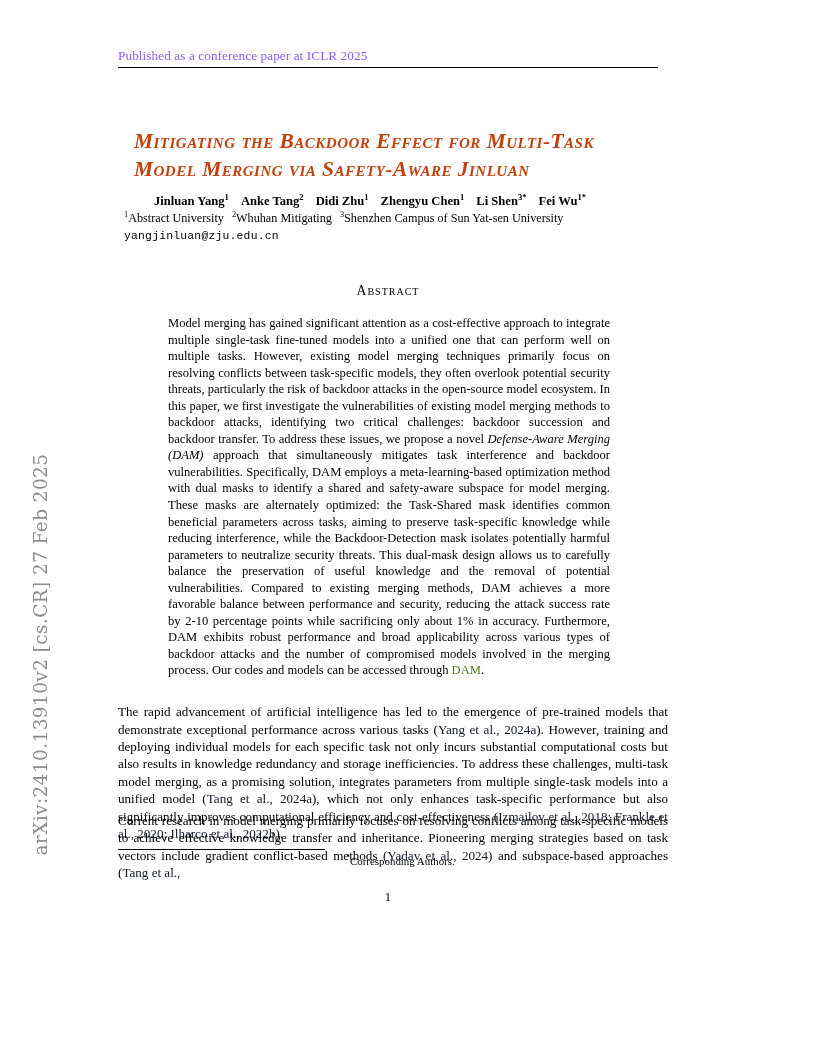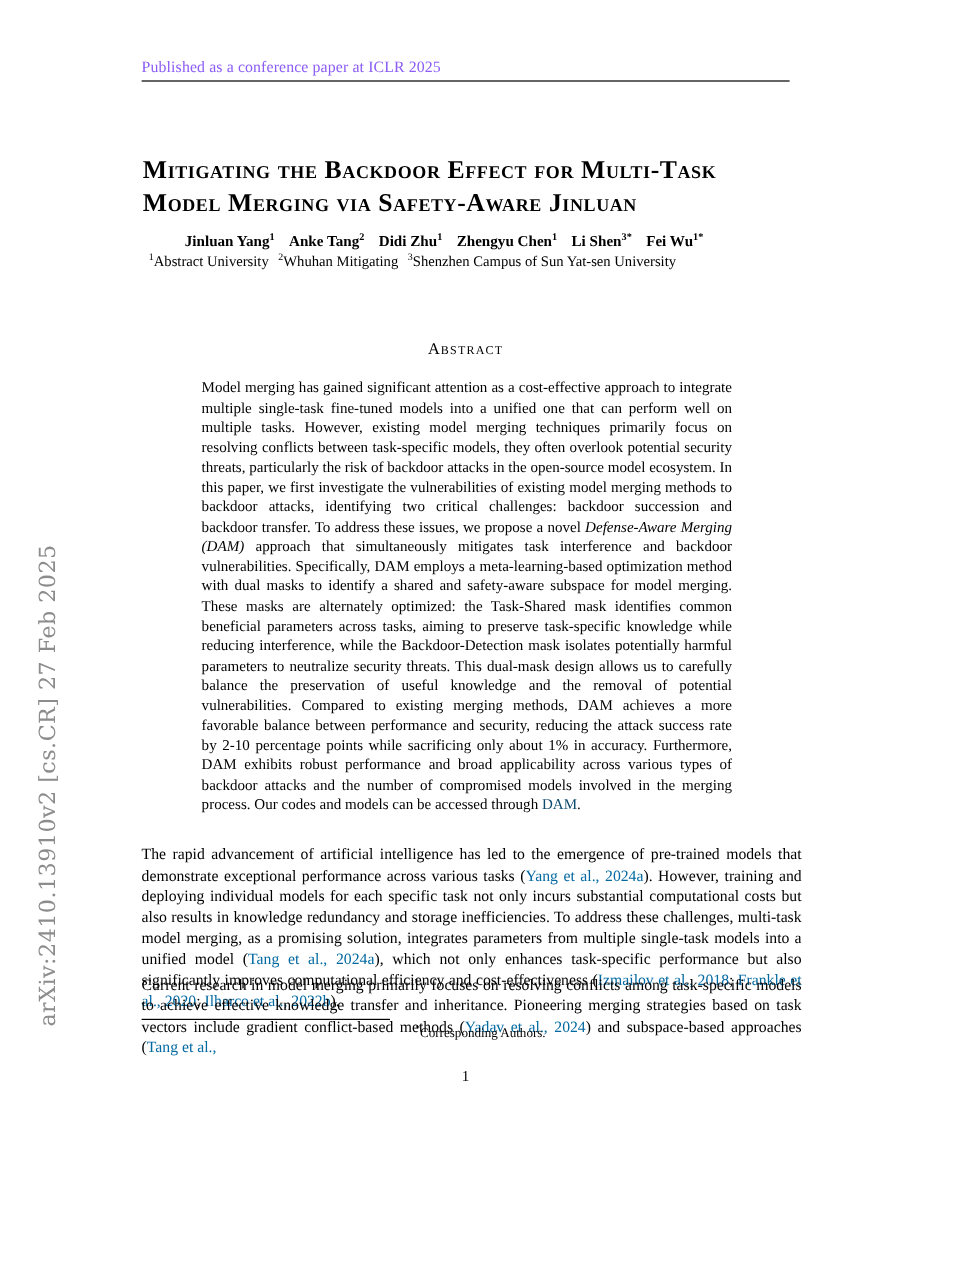--- a/index.html
+++ b/index.html
@@ -63,27 +63,28 @@
   }
   #running-header .rh-rule {
     border-bottom: 1.1px solid #000;
     width: 540px;
   }
 
   
   #paper-title {
     position: absolute;
     top: 113px;
-    left: 1px;
+    left: 16px;
     width: 585px;
     font-size: 21.4px;
     line-height: 28px;
     font-variant: small-caps;
     letter-spacing: 0.5px;
-    color: #000000;
+    color: #c2410c;
+    font-style: italic;
   }
   #paper-title .tline { display: block; white-space: nowrap; }
 
   
   #author-block {
     position: absolute;
     top: 193px;
     left: 10px;
     width: 560px;
   }
@@ -172,25 +173,25 @@
     top: 800px;
     left: 0;
     width: 550px;
     font-size: 13.1px;
     line-height: 17.4px;
     text-align: justify;
     margin-top: 12px;
   }
 
   a.cite {
-    color: #0369a1;
+    color: #0f172a;
     text-decoration: none;
   }
   a.urllink {
-    color: #0c4a6e;
+    color: #4d7c0f;
     text-decoration: none;
   }
 
   
   #footnote {
     position: absolute;
     top: 849px;
     left: 0;
     width: 552px;
   }
@@ -235,20 +236,21 @@
     <span class="tline">Model Merging via Safety-Aware Jinluan</span>
   </h1>
 
   <div id="author-block">
     <div id="author-names">
       <span><span>Jinluan Yang</span><sup>1</sup></span><span class="sep"></span><span><span>Anke Tang</span><sup>2</sup></span><span class="sep"></span><span><span>Didi Zhu</span><sup>1</sup></span><span class="sep"></span><span><span>Zhengyu Chen</span><sup>1</sup></span><span class="sep"></span><span><span>Li Shen</span><sup>3*</sup></span><span class="sep"></span><span><span>Fei Wu</span><sup>1*</sup></span>
     </div>
     <div id="affiliations">
       <span><sup>1</sup><span>Abstract University</span></span><span class="sep"></span><span><sup>2</sup><span>Whuhan Mitigating</span></span><span class="sep"></span><span><sup>3</sup><span>Shenzhen Campus of Sun Yat-sen University</span></span>
     </div>
+    <div id="author-email">yangjinluan@zju.edu.cn</div>
   </div>
 
   <div id="abstract-heading">Abstract</div>
   <div id="abstract-body">
     <span>Model merging has gained significant attention as a cost-effective approach to integrate multiple single-task fine-tuned models into a unified one that can perform well on multiple tasks. However, existing model merging techniques primarily focus on resolving conflicts between task-specific models, they often overlook potential security threats, particularly the risk of backdoor attacks in the open-source model ecosystem. In this paper, we first investigate the vulnerabilities of existing model merging methods to backdoor attacks, identifying two critical challenges: backdoor succession and backdoor transfer. To address these issues, we propose a novel </span><i>Defense-Aware Merging (DAM)</i><span> approach that simultaneously mitigates task interference and backdoor vulnerabilities. Specifically, DAM employs a meta-learning-based optimization method with dual masks to identify a shared and safety-aware subspace for model merging. These masks are alternately optimized: the Task-Shared mask identifies common beneficial parameters across tasks, aiming to preserve task-specific knowledge while reducing interference, while the Backdoor-Detection mask isolates potentially harmful parameters to neutralize security threats. This dual-mask design allows us to carefully balance the preservation of useful knowledge and the removal of potential vulnerabilities. Compared to existing merging methods, DAM achieves a more favorable balance between performance and security, reducing the attack success rate by 2-10 percentage points while sacrificing only about 1% in accuracy. Furthermore, DAM exhibits robust performance and broad applicability across various types of backdoor attacks and the number of compromised models involved in the merging process. Our codes and models can be accessed through </span><a class="urllink" href="#">DAM</a><span>.</span>
   </div>
 
 
   <p id="intro-p1">
     <span>The rapid advancement of artificial intelligence has led to the emergence of pre-trained models that demonstrate exceptional performance across various tasks (</span><a class="cite" href="#">Yang et al., 2024a</a><span>). However, training and deploying individual models for each specific task not only incurs substantial computational costs but also results in knowledge redundancy and storage inefficiencies. To address these challenges, multi-task model merging, as a promising solution, integrates parameters from multiple single-task models into a unified model (</span><a class="cite" href="#">Tang et al., 2024a</a><span>), which not only enhances task-specific performance but also significantly improves computational efficiency and cost-effectiveness (</span><a class="cite" href="#">Izmailov et al., 2018</a><span>; </span><a class="cite" href="#">Frankle et al., 2020</a><span>; </span><a class="cite" href="#">Ilharco et al., 2022b</a><span>).</span>

